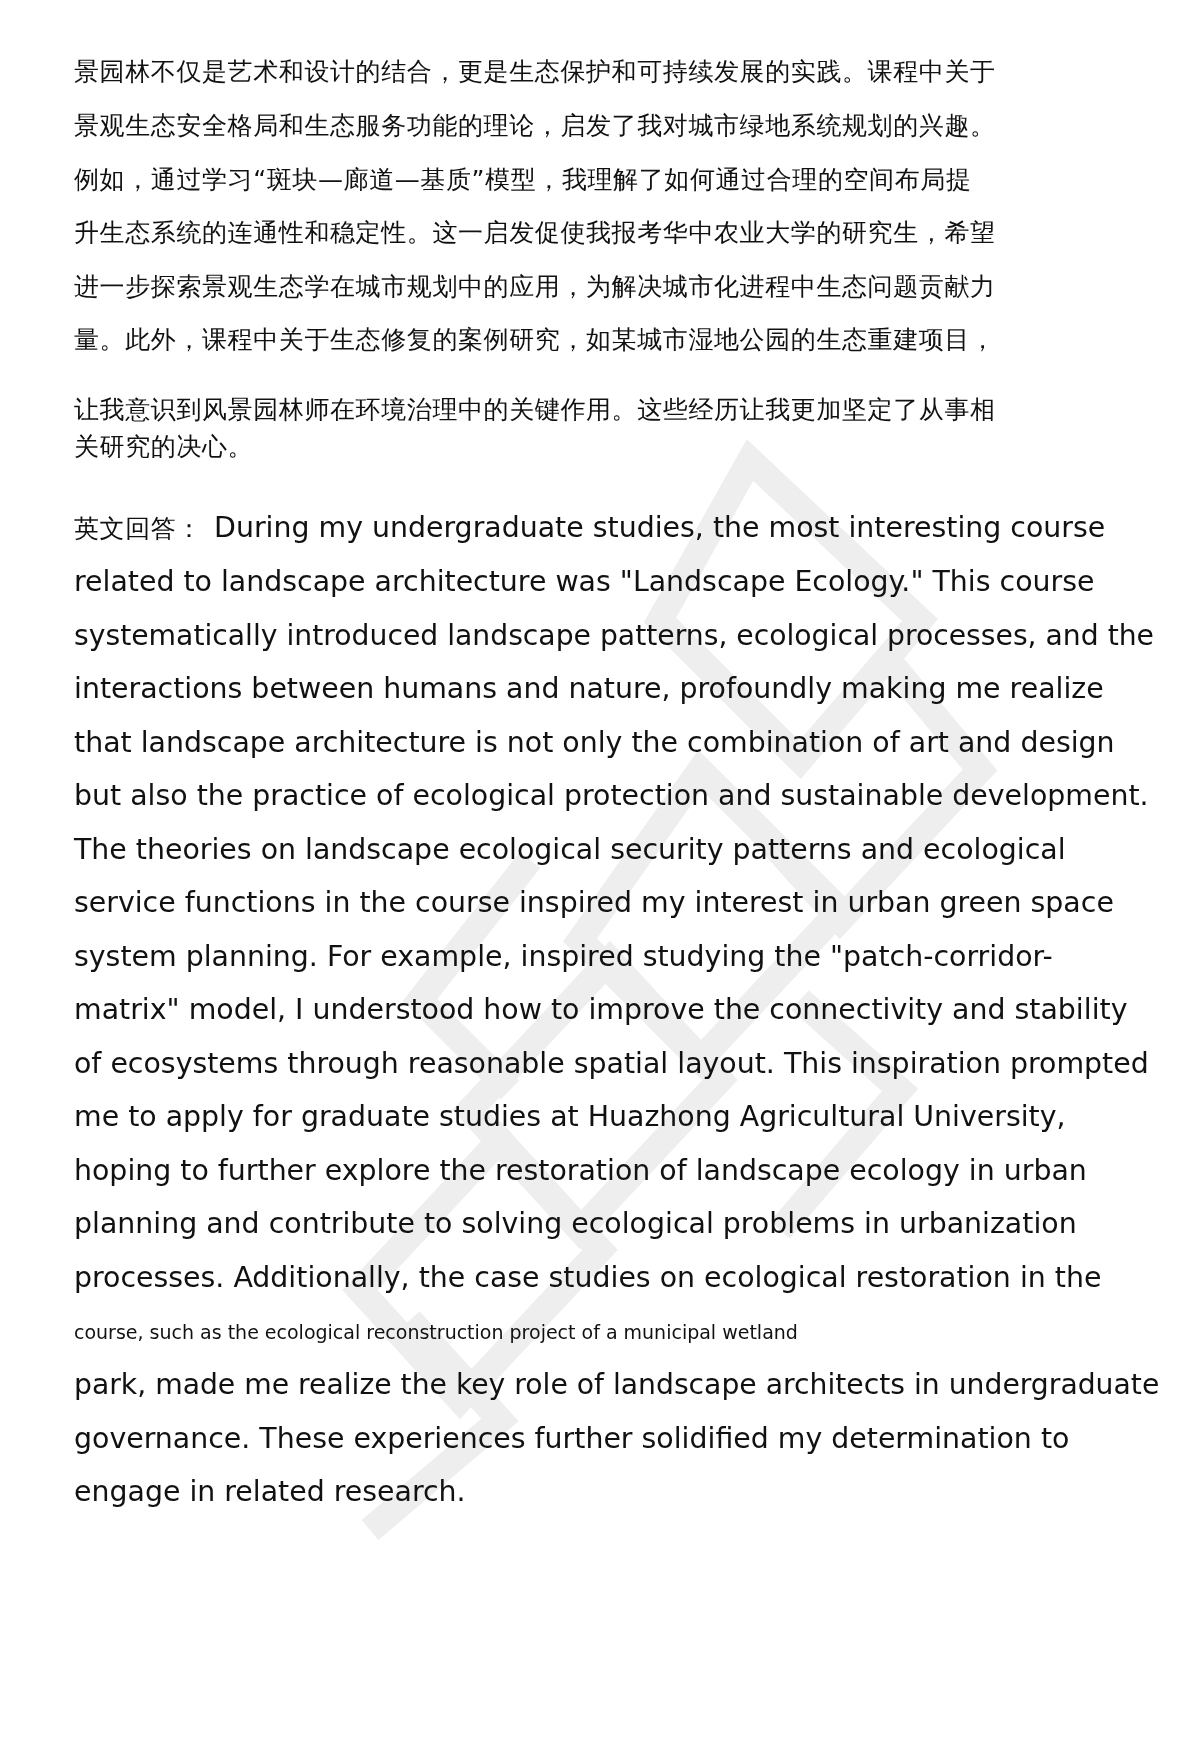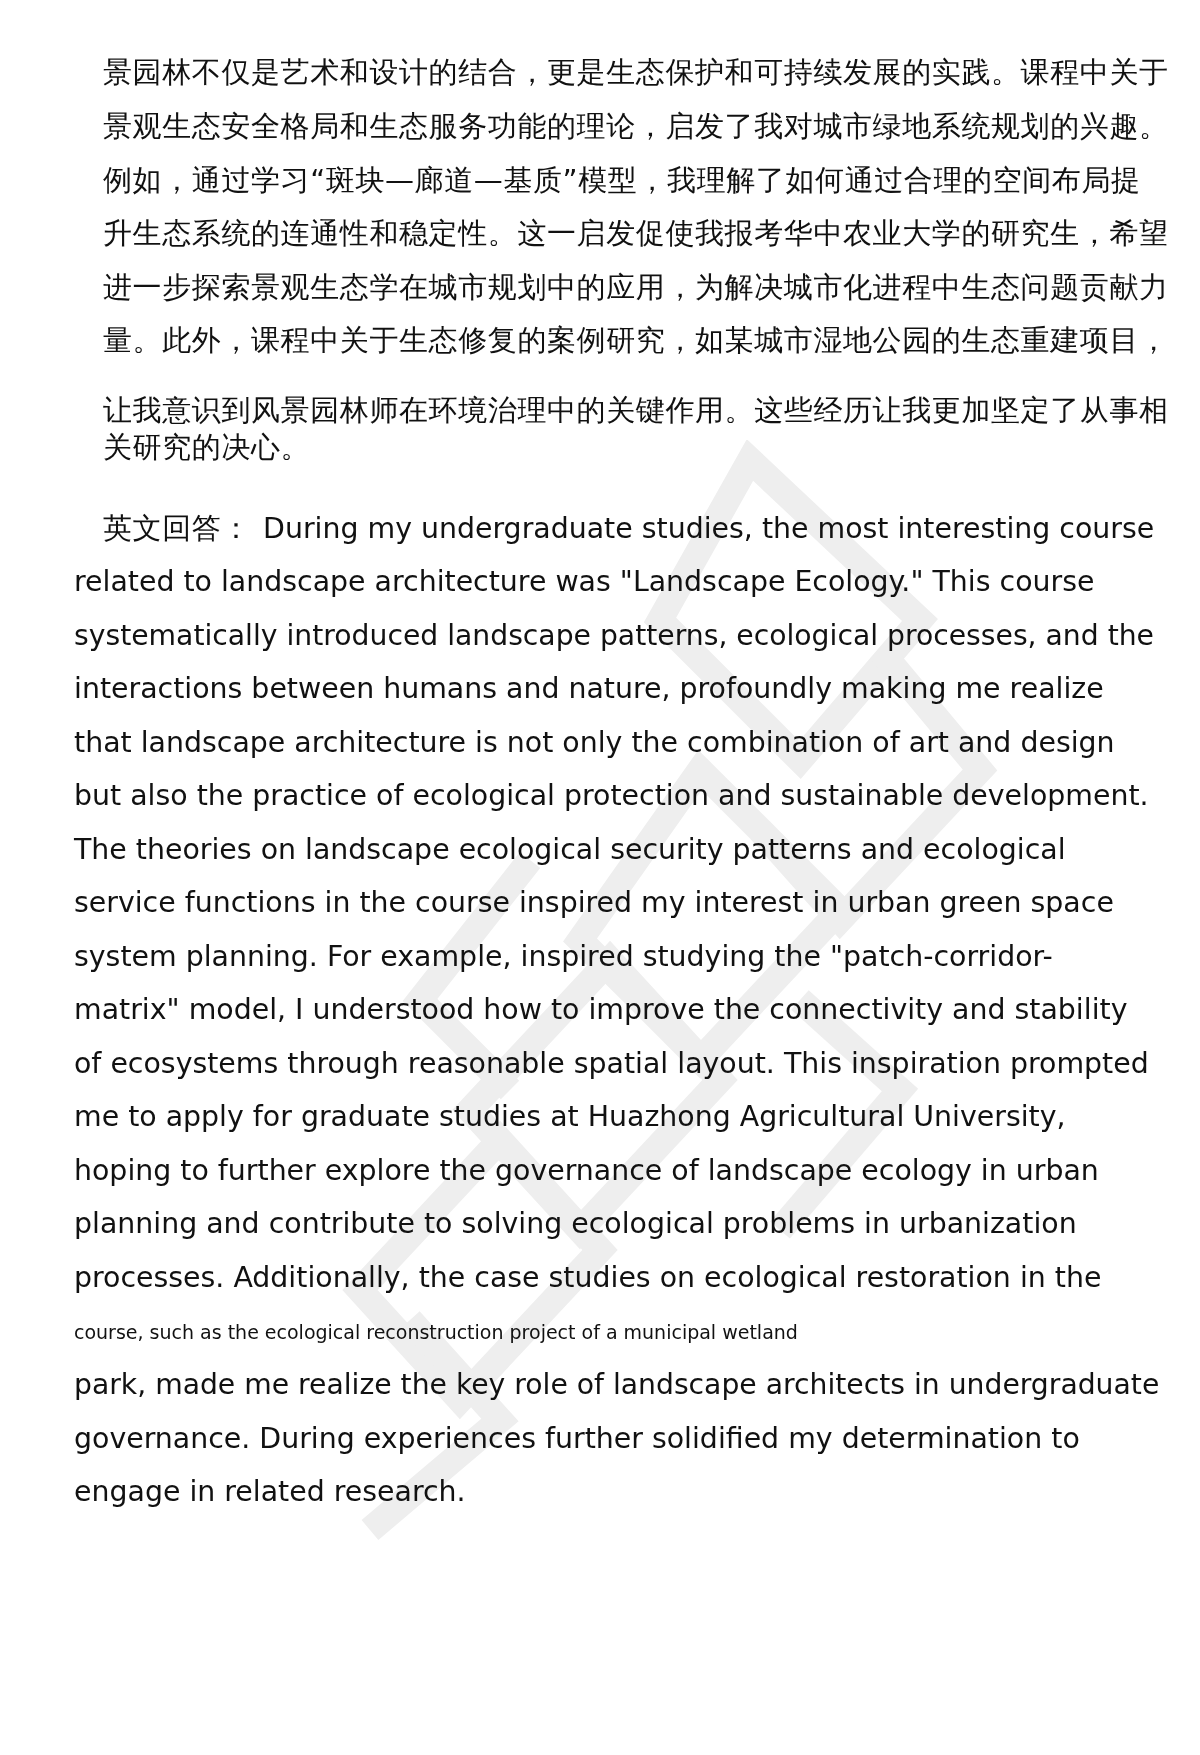--- a/index.html
+++ b/index.html
@@ -3,21 +3,21 @@
   <meta charset="utf-8">
   <style>
     html, body { margin: 0; padding: 0; background: #ffffff; }
     body { width: 1200px; height: 1755px; position: relative; overflow: hidden;
            font-family: "DejaVu Sans", "Liberation Sans", sans-serif; color: #111111; }
     .page { position: absolute; left: 0; top: 0; width: 1200px; height: 1755px; }
     .watermark { position: absolute; left: 280px; top: 440px; width: 720px; height: 1100px;
                  pointer-events: none; opacity: 1; }
     .line { position: absolute; left: 74px; white-space: nowrap; font-size: 28px;
             line-height: 40px; letter-spacing: 0px; }
-    .zh { font-size: 29px; letter-spacing: 0.6px; margin-left: 29px; }
+    .zh { font-size: 25px; letter-spacing: 0.6px; }
     .en { font-size: 28.4px; }
     .footer { position: absolute; top: 1676px; left: 0; width: 1200px; text-align: center;
               font-size: 28px; line-height: 40px; }
   </style>
 </head>
 <body>
 
 <div class="page">
 
   <svg class="watermark" viewBox="0 0 720 1100">
@@ -53,22 +53,22 @@
     <div class="line en" style="top: 616px; font-size: 28.2431px;">systematically introduced landscape patterns, ecological processes, and the</div>
     <div class="line en" style="top:669px">interactions between humans and nature, profoundly making me realize</div>
     <div class="line en" style="top:723px">that landscape architecture is not only the combination of art and design</div>
     <div class="line en" style="top:776px">but also the practice of ecological protection and sustainable development.</div>
     <div class="line en" style="top:830px">The theories on landscape ecological security patterns and ecological</div>
     <div class="line en" style="top:883px">service functions in the course inspired my interest in urban green space</div>
     <div class="line en" style="top:937px">system planning. For example, inspired studying the "patch-corridor-</div>
     <div class="line en" style="top:990px">matrix" model, I understood how to improve the connectivity and stability</div>
     <div class="line en" style="top:1044px">of ecosystems through reasonable spatial layout. This inspiration prompted</div>
     <div class="line en" style="top:1097px">me to apply for graduate studies at Huazhong Agricultural University,</div>
-    <div class="line en" style="top:1151px">hoping to further explore the governance of landscape ecology in urban</div>
+    <div class="line en" style="top:1151px">hoping to further explore the restoration of landscape ecology in urban</div>
     <div class="line en" style="top:1204px">planning and contribute to solving ecological problems in urbanization</div>
     <div class="line en" style="top:1258px">processes. Additionally, the case studies on ecological restoration in the</div>
     <div class="line en" style="top: 1312px; font-size: 19px;">course, such as the ecological reconstruction project of a municipal wetland</div>
     <div class="line en" style="top: 1365px; font-size: 28.2431px;">park, made me realize the key role of landscape architects in undergraduate</div>
-    <div class="line en" style="top:1419px">governance. During experiences further solidified my determination to</div>
+    <div class="line en" style="top:1419px">governance. These experiences further solidified my determination to</div>
     <div class="line en" style="top:1472px">engage in related research.</div>
   </div>
 
 </div>
 
 </body></html>

